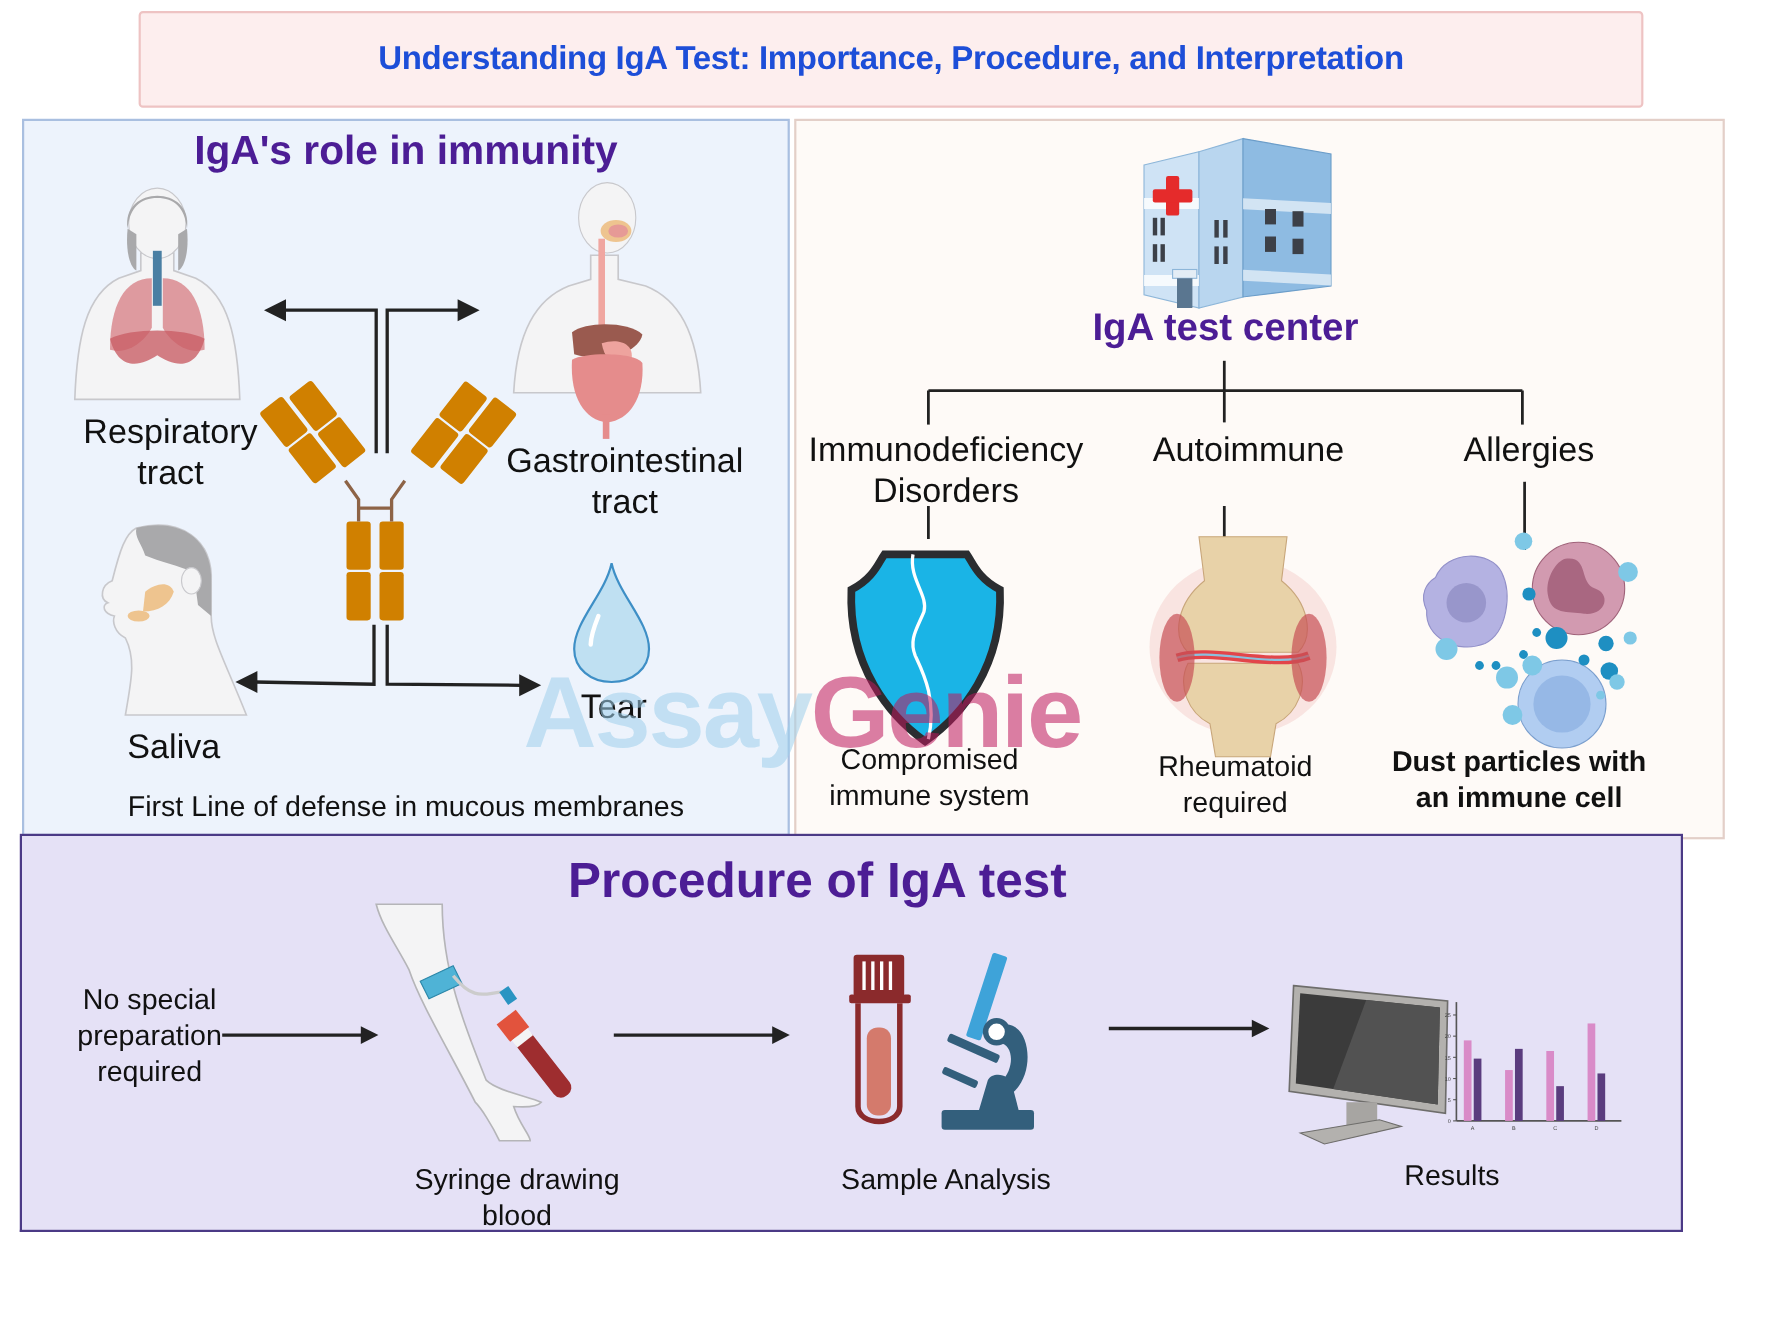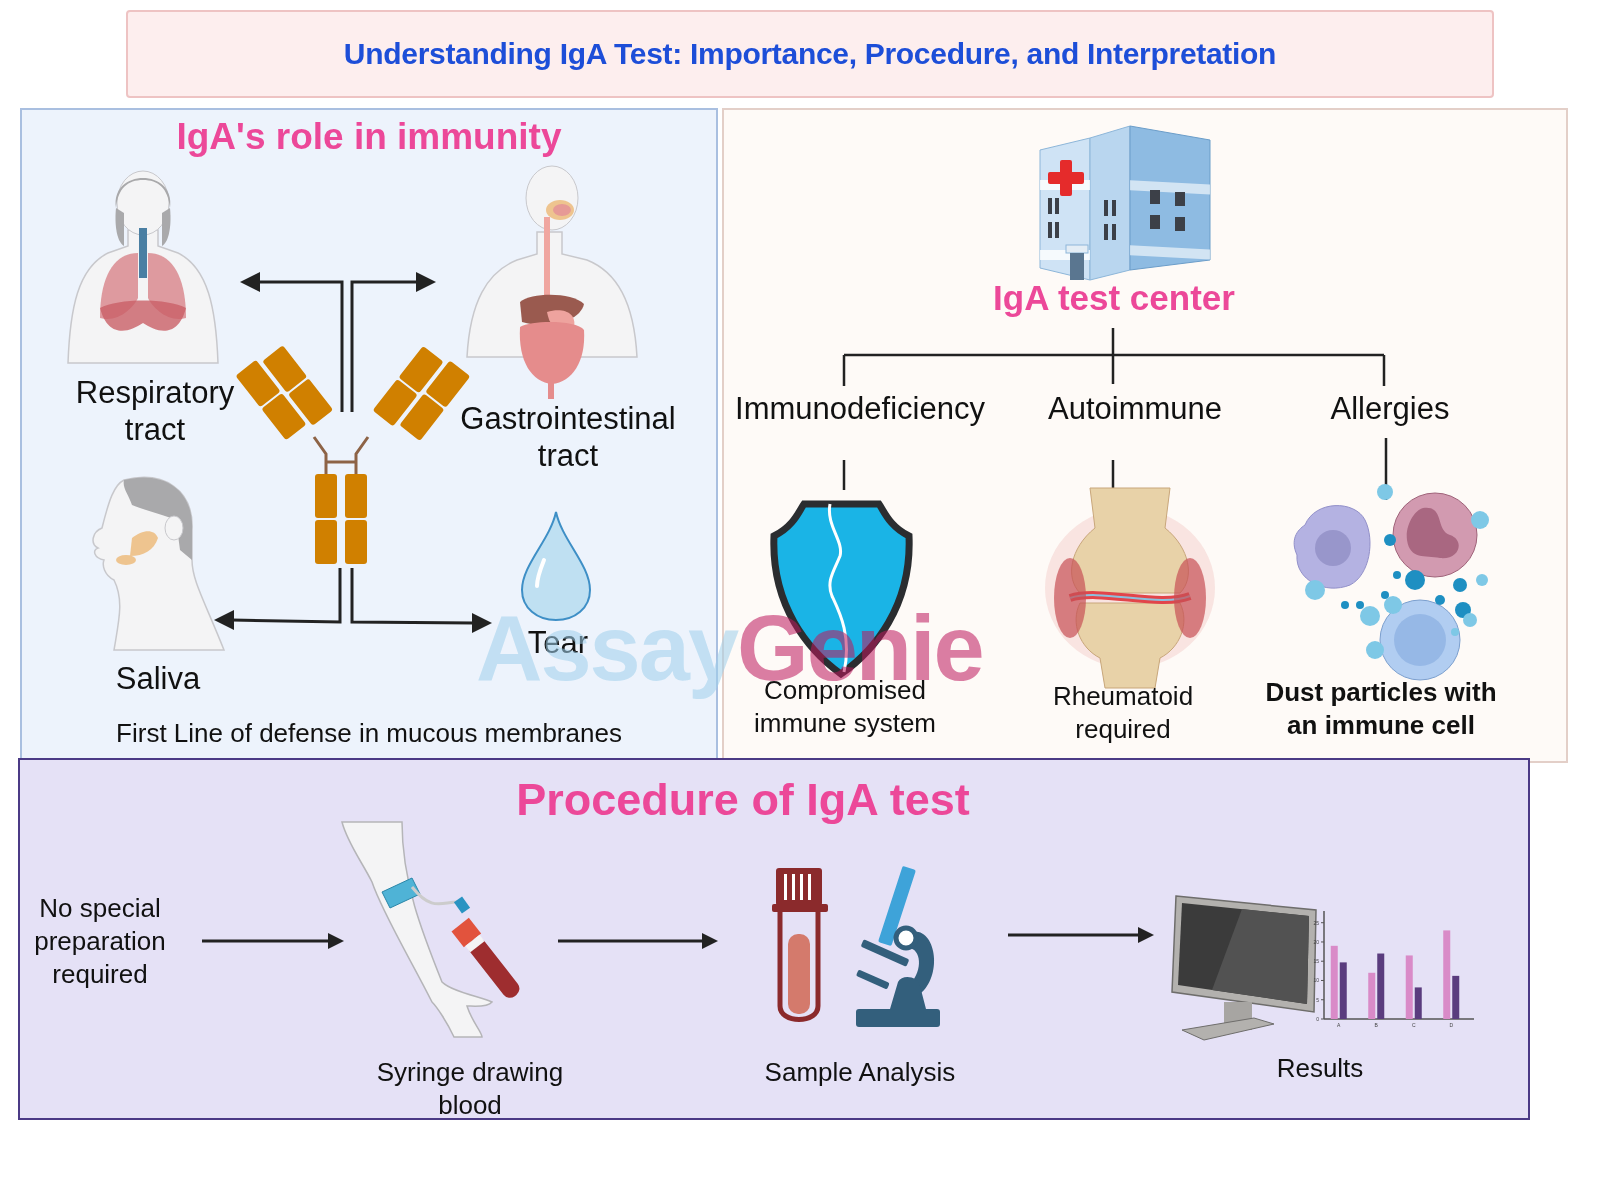--- a/index.html
+++ b/index.html
@@ -27,21 +27,21 @@
     left: 722px; top: 108px; width: 846px; height: 655px;
     background: #fefaf7; border: 2px solid #e3cfc8; box-sizing: border-box;
   }
   .panel-bottom {
     left: 18px; top: 760px; width: 1512px; height: 360px;
     background: #e5e1f6; border: 2px solid #4b3a86; border-top: none; box-sizing: border-box;
   }
   .panel-bottom-top-line {
     left: 18px; top: 758px; width: 1512px; height: 2px; background: #4b3a86;
   }
-  .h-bold { font-weight: bold; color: #ec4899; }
+  .h-bold { font-weight: bold; color: #4c1d95; }
   .lbl { font-size: 31px; color: #111; text-align: center; line-height: 37px; }
   .lbl-sm { font-size: 26px; color: #111; text-align: center; line-height: 33px; }
   .watermark {
     font-weight: bold; font-size: 92px; letter-spacing: -2px; opacity: 0.55;
     pointer-events: none;
   }
   svg { overflow: visible; }
 </style>
 </head>
 <body>
@@ -186,20 +186,21 @@
     <line x1="122" y1="35" x2="122" y2="66"></line>
     <line x1="662" y1="35" x2="662" y2="66"></line>
     <line x1="122" y1="140" x2="122" y2="170"></line>
     <line x1="391" y1="140" x2="391" y2="172"></line>
     <line x1="664" y1="118" x2="664" y2="180"></line>
   </g>
 </svg>
 
 <div class="abs lbl" style="left:726px; top:390px; width:268px;">
   <div>Immunodeficiency</div>
+  <div>Disorders</div>
 </div>
 <div class="abs lbl" style="left:1020px; top:390px; width:230px;">
   <div>Autoimmune</div>
 </div>
 <div class="abs lbl" style="left:1300px; top:390px; width:180px;">Allergies</div>
 
 <svg class="abs" style="left:764px; top:496px;" width="155" height="180">
   <path d="M10,40 C30,30 35,15 40,8 L115,8 C120,15 125,30 145,40 C148,110 110,155 77,178 C45,155 7,110 10,40 Z" fill="#1ab4e6" stroke="#2b2d30" stroke-width="7"></path>
   <path d="M66,8 C62,30 80,45 76,60 C70,75 62,85 68,100 C75,115 88,140 80,176" stroke="#fff" stroke-width="3" fill="none"></path>
 </svg>
@@ -258,21 +259,21 @@
 </div>
 
 <div class="abs watermark" style="left:476px; top:596px;">
   <span style="color:#9fd0ec;">Assay</span><span style="color:#be185d;">Genie</span>
 </div>
 
 <div class="abs panel-bottom"></div>
 <div class="abs panel-bottom-top-line"></div>
 <div class="abs h-bold" style="left:18px; top:774px; width:1450px; text-align:center; font-size:45px;">Procedure of IgA test</div>
 
-<div class="abs lbl-sm" style="left:20px; top:892px; width:160px;">
+<div class="abs lbl-sm" style="left:20px; top:892px; width:160px;padding-left:36px;">
   <div>No special</div>
   <div>preparation</div>
   <div>required</div>
 </div>
 
 <svg class="abs" style="left:0; top:0;" width="1608" height="1200">
   <g stroke="#222" stroke-width="3">
     <line x1="202" y1="941" x2="330" y2="941"></line>
     <line x1="558" y1="941" x2="704" y2="941"></line>
     <line x1="1008" y1="935" x2="1140" y2="935"></line>

